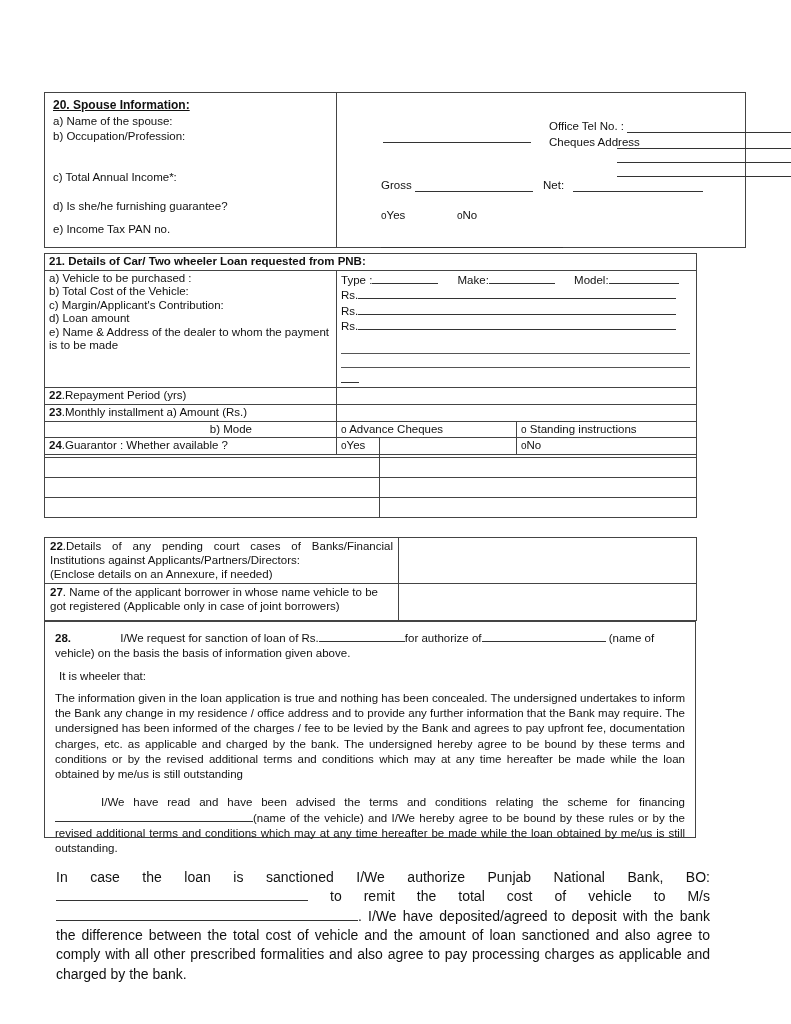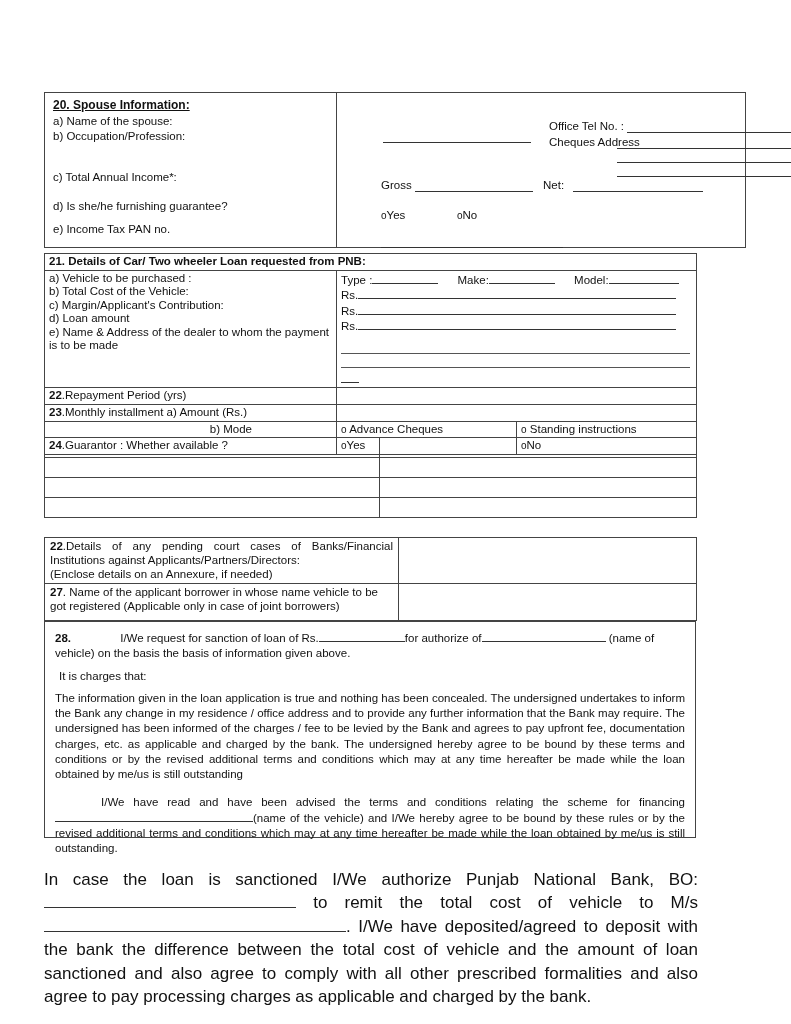--- a/index.html
+++ b/index.html
@@ -127,24 +127,24 @@
     font-size: 11.5px;
     line-height: 1.33;
   }
   .decl p { margin: 0 0 7px 0; }
   .decl .p-just { text-align: justify; }
   .indent { display: inline-block; width: 46px; }
 
   
   .bottom-para {
     position: absolute;
-    left: 44px;
+    left: 56px;
     top: 868px;
     width: 654px;
-    font-size: 17px;
+    font-size: 14px;
     line-height: 1.38;
     text-align: justify;
   }
   .fill {
     display: inline-block;
     border-bottom: 1px solid #333;
     vertical-align: baseline;
     height: 11px;
   }
   .radio {
@@ -288,21 +288,21 @@
         <td>&nbsp;</td>
       </tr>
     </tbody>
   </table>
 
   <div class="decl">
     <p>
       <span class="bold">28.</span>
       <span class="indent"></span><span>I/We request for sanction of loan of Rs.</span><span class="fill" style="width:86px"></span><span>for authorize of</span><span class="fill" style="width:124px"></span> <span>(name of vehicle) on the basis the basis of information given above.</span>
     </p>
-    <p style="margin-left:4px;">It is charges that:</p>
+    <p style="margin-left:4px;">It is wheeler that:</p>
     <p class="p-just">The information given in the loan application is true and nothing has been concealed. The undersigned undertakes to inform the Bank any change in my residence / office address and to provide any further information that the Bank may require.  The undersigned has been informed of the charges / fee to be levied by the Bank and agrees to pay upfront fee, documentation charges, etc.  as applicable and charged by the bank.  The undersigned hereby agree to be bound by these terms and conditions or by the revised additional terms and conditions which may at any time hereafter be made while the loan obtained by me/us is still outstanding</p>
     <p class="p-just" style="margin-top:12px;">
       <span class="indent"></span><span>I/We  have  read  and  have  been  advised  the  terms  and  conditions  relating  the  scheme  for financing</span><span class="fill" style="width:198px"></span><span>(name of the vehicle) and I/We hereby agree to be bound by these rules or  by the revised additional terms and conditions which may at any time hereafter be made while the loan obtained by me/us is still outstanding.</span>
     </p>
   </div>
 
   <div class="bottom-para">
     <span>In case the loan is sanctioned I/We authorize Punjab National Bank, BO:</span><span class="fill" style="width:252px"></span> <span>to remit the total cost of vehicle to M/s</span><span class="fill" style="width:302px"></span><span>. I/We have deposited/agreed to deposit with the bank the difference between the total cost of vehicle and the amount of loan sanctioned and also agree to comply with all other prescribed formalities and also agree to pay processing charges as applicable and charged by the bank.</span>
   </div>
 

